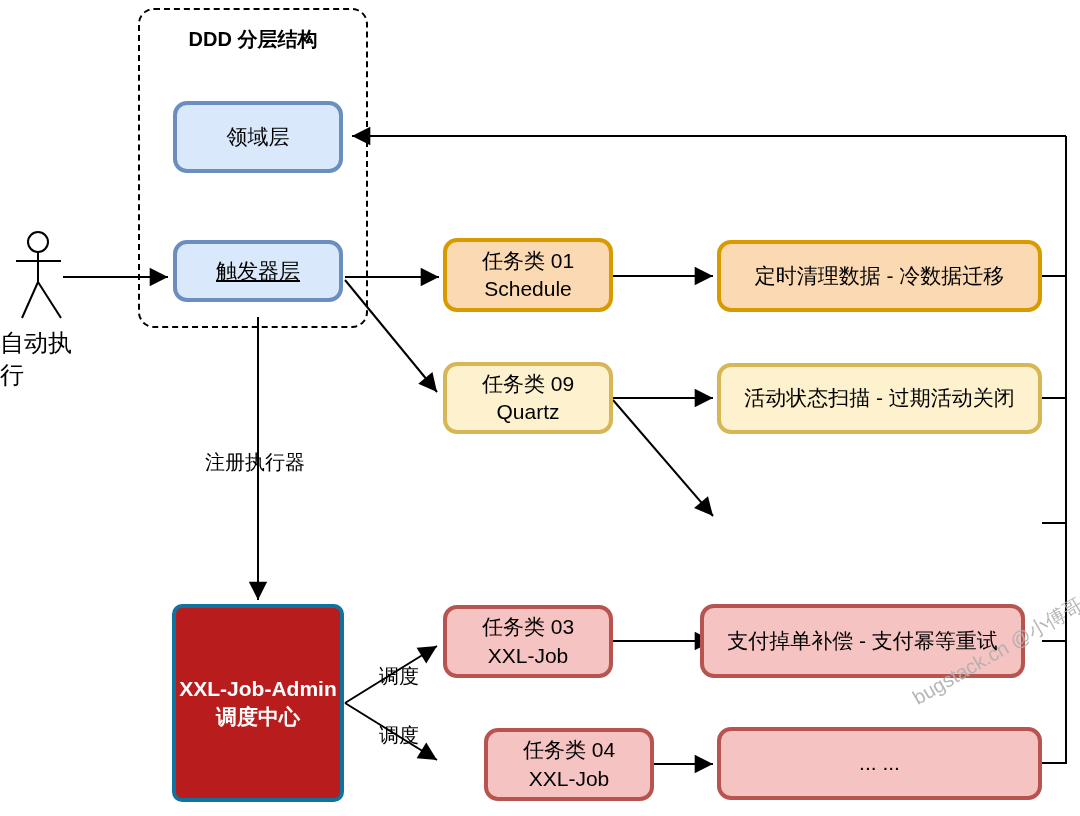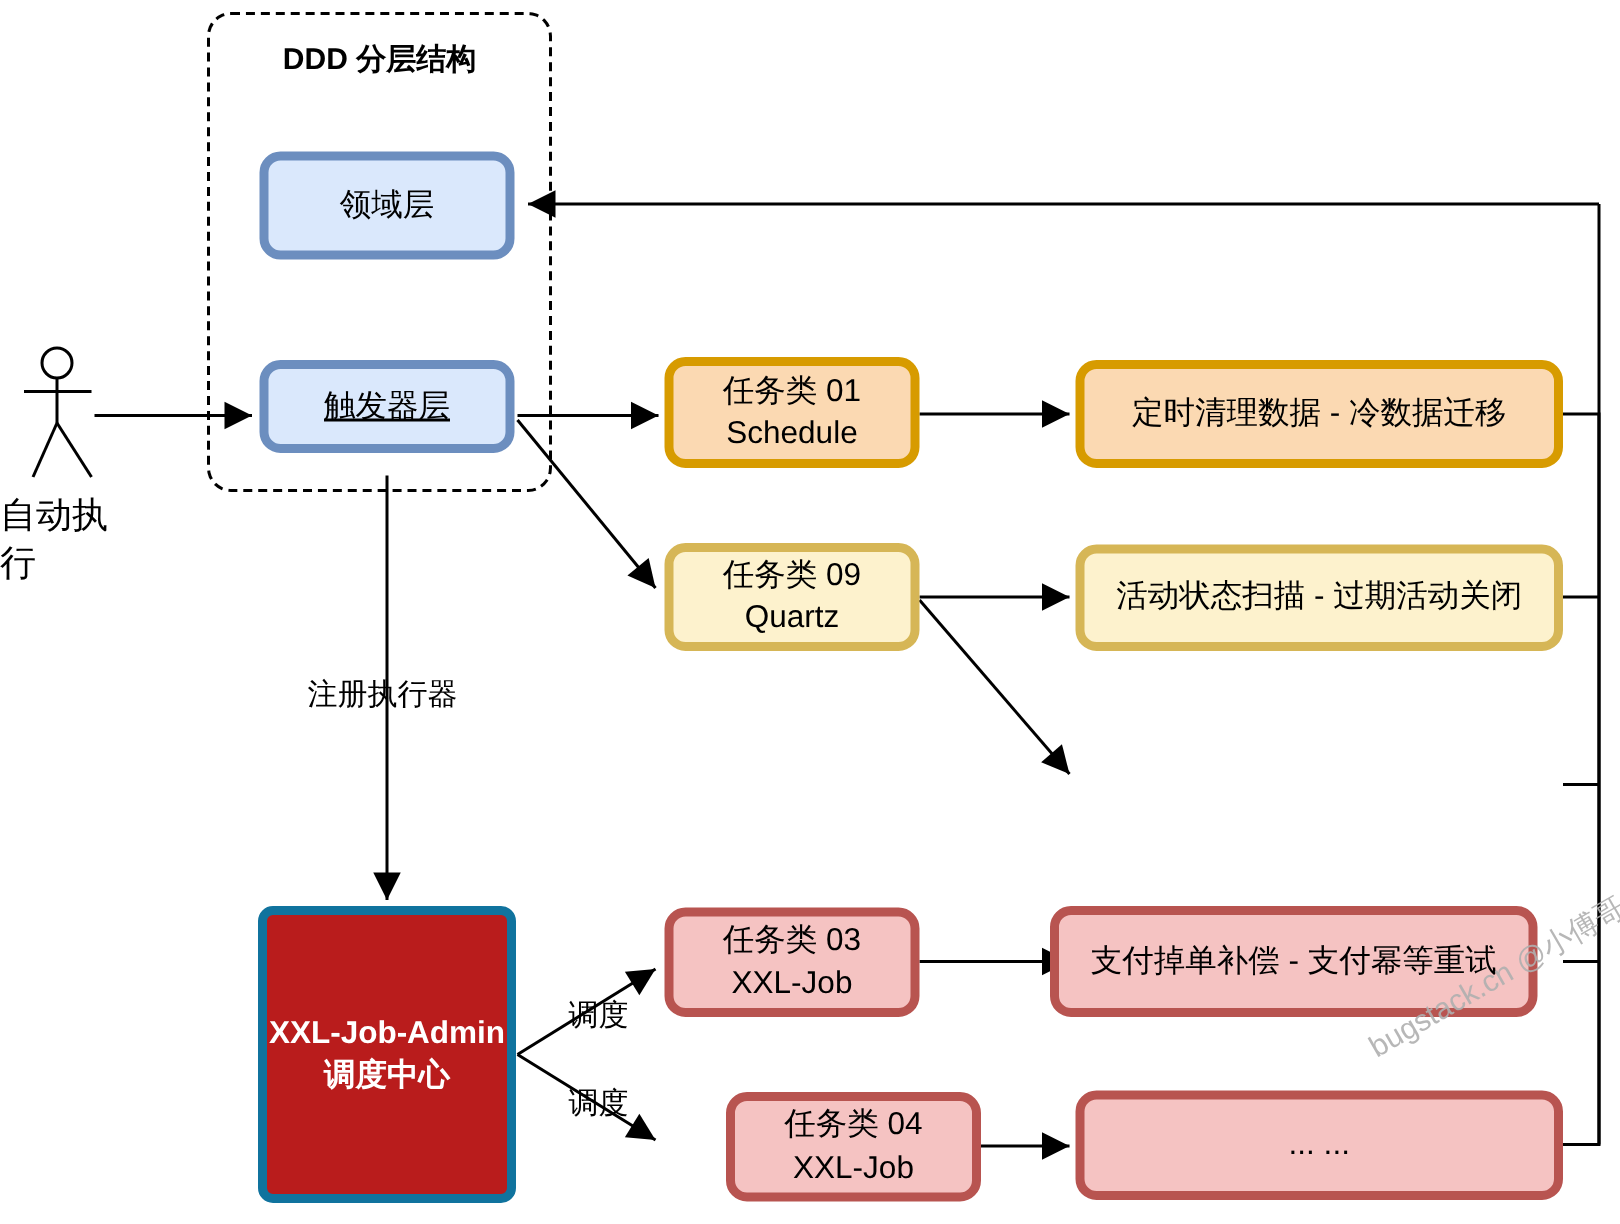--- a/index.html
+++ b/index.html
@@ -1,21 +1,21 @@
 <!DOCTYPE html>
 <html><head>
 <meta charset="utf-8">
 <style>
   html,body{margin:0;padding:0;background:#ffffff;}
   body{font-family:"Liberation Sans","DejaVu Sans",sans-serif;}
   #canvas{position:relative;width:1080px;height:816px;background:#ffffff;overflow:hidden;}
   #edges{position:absolute;left:0;top:0;width:1080px;height:816px;}
 
   .node{position:absolute;display:flex;flex-direction:column;align-items:center;justify-content:center;
-        box-sizing:border-box;border:6px solid #14b8a6;border-radius:14px;font-size:21px;font-weight:500;
+        box-sizing:border-box;border:4px solid #14b8a6;border-radius:14px;font-size:21px;font-weight:500;
         color:#000;text-align:center;line-height:1.35;}
   .blue   {background:#dae8fc;border-color:#6c8ebf;}
   .orange {background:#fbd9b2;border-color:#d79b00;}
   .yellow {background:#fdf2cd;border-color:#d6b656;}
   .red    {background:#f5c3c2;border-color:#b85450;}
   .bright-blue{background:#b91c1c;border-color:#10739e;color:#ffffff;font-weight:600;border-radius:10px;}
 
   .group-box{position:absolute;left:138px;top:8px;width:230px;height:320px;box-sizing:border-box;
              border:2px dashed #000;border-radius:16px;}
   .group-title{position:absolute;left:138px;top:26px;width:230px;text-align:center;

